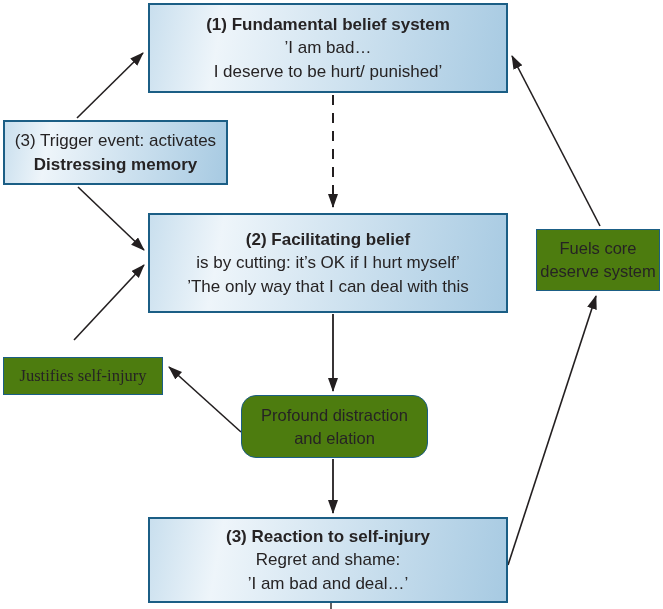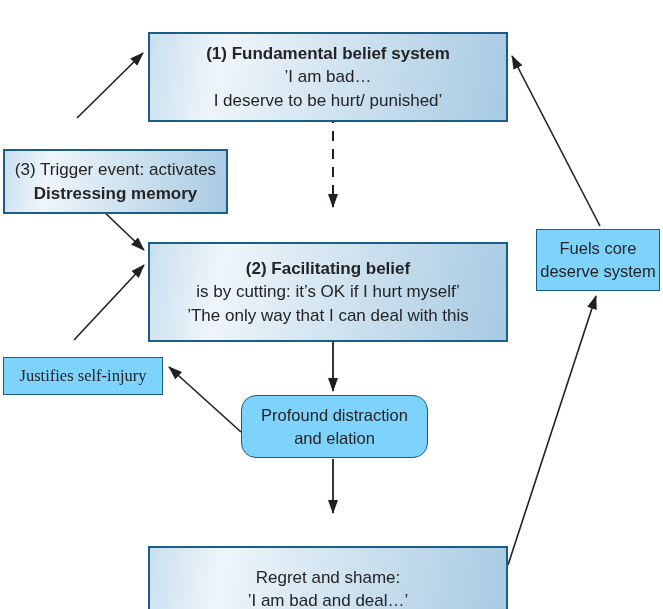--- a/index.html
+++ b/index.html
@@ -25,25 +25,24 @@
     align-items: center;
     text-align: center;
     color: #262324;
     z-index: 1;
     line-height: 1.38;
   }
   .box.blue {
     border: 2px solid #1b5e85;
     background: linear-gradient(100deg, #c9dfee 0%, #eef5fa 20%, #a7cae2 100%);
     font-size: 17px;
-    margin-top: 29px;
   }
   .box.white {
     border: 1.5px solid #1b5e85;
-    background: #7dd3fc;
+    background: #4d7c0f;
     font-size: 16.5px;
     align-items: center;
   }
   .b { font-weight: bold; }
   .line { display: block; white-space: nowrap; }
 
   #box-fundamental { left: 148px; top: 3px;   width: 360px; height: 90px;  }
   #box-trigger     { left: 3px;   top: 120px; width: 225px; height: 65px;  }
   #box-facilitating{ left: 148px; top: 213px; width: 360px; height: 100px; text-align: right; }
   #box-fuels       { left: 536px; top: 229px; width: 124px; height: 62px;  }
@@ -109,17 +108,18 @@
   <div class="box white" id="box-justifies">
     <span class="line">Justifies self-injury</span>
   </div>
 
   <div class="box white" id="box-distraction">
     <span class="line">Profound distraction</span>
     <span class="line">and elation</span>
   </div>
 
   <div class="box blue" id="box-reaction">
+    <span class="line b">(3) Reaction to self-injury</span>
     <span class="line">Regret and shame:</span>
     <span class="line">’I am bad and deal…’</span>
   </div>
 
 </div>
 
 </body></html>

